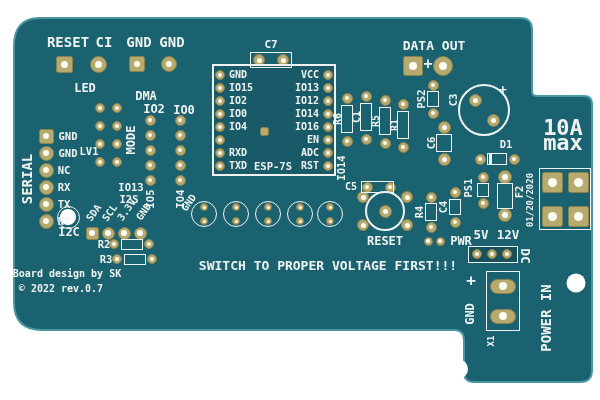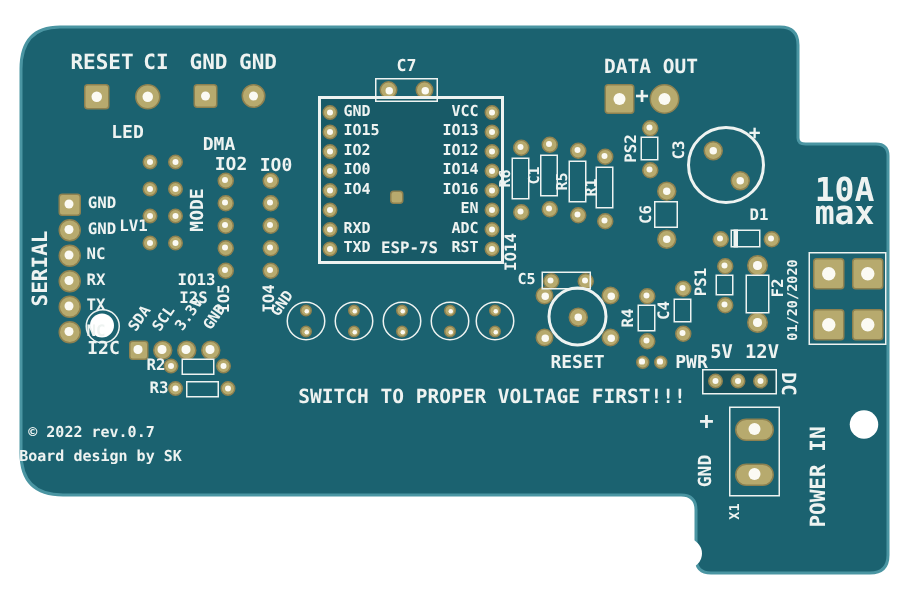--- a/index.html
+++ b/index.html
@@ -453,20 +453,20 @@
       <span class="silk" style="left: 563px; top: 143px; font-size: 22px; transform: translate(-50%, -50%) rotate(0deg);">max</span>
       <span class="silk" style="left: 530px; top: 200px; font-size: 9px; transform: translate(-50%, -50%) rotate(-90deg);">01/20/2020</span>
       <span class="silk" style="left: 385px; top: 241px; font-size: 12px; transform: translate(-50%, -50%) rotate(0deg);">RESET</span>
       <span class="silk" style="left: 419px; top: 212px; font-size: 10.5px; transform: translate(-50%, -50%) rotate(-90deg);">R4</span>
       <span class="silk" style="left: 443px; top: 207px; font-size: 10.5px; transform: translate(-50%, -50%) rotate(-90deg);">C4</span>
       <span class="silk" style="left: 461px; top: 241px; font-size: 12px; transform: translate(-50%, -50%) rotate(0deg);">PWR</span>
       <span class="silk" style="left: 481px; top: 235px; font-size: 12.5px; transform: translate(-50%, -50%) rotate(0deg);">5V</span>
       <span class="silk" style="left: 508px; top: 235px; font-size: 12.5px; transform: translate(-50%, -50%) rotate(0deg);">12V</span>
       <span class="silk" style="left: 525px; top: 256px; font-size: 13px; transform: translate(-50%, -50%) rotate(90deg);">DC</span>
       <span class="silk" style="left: 328px; top: 265px; font-size: 13px; transform: translate(-50%, -50%) rotate(0deg);">SWITCH TO PROPER VOLTAGE FIRST!!!</span>
-      <span class="silk" style="left: 67px; top: 274px; font-size: 10px; transform: translate(-50%, -50%) rotate(0deg); margin-top: 31px;">Board design by SK</span>
+      <span class="silk" style="left: 67px; top: 274px; font-size: 10px; transform: translate(-50%, -50%) rotate(0deg);">Board design by SK</span>
       <span class="silk" style="left: 61px; top: 289px; font-size: 10px; transform: translate(-50%, -50%) rotate(0deg);">© 2022 rev.0.7</span>
       <span class="silk" style="left: 471px; top: 281px; font-size: 16px; transform: translate(-50%, -50%) rotate(0deg);">+</span>
       <span class="silk" style="left: 470px; top: 314px; font-size: 12px; transform: translate(-50%, -50%) rotate(-90deg);">GND</span>
       <span class="silk" style="left: 491px; top: 341px; font-size: 9px; transform: translate(-50%, -50%) rotate(-90deg);">X1</span>
       <span class="silk" style="left: 546px; top: 318px; font-size: 14px; transform: translate(-50%, -50%) rotate(-90deg);">POWER IN</span>
     </div>
 </div>
 
 </body></html>

